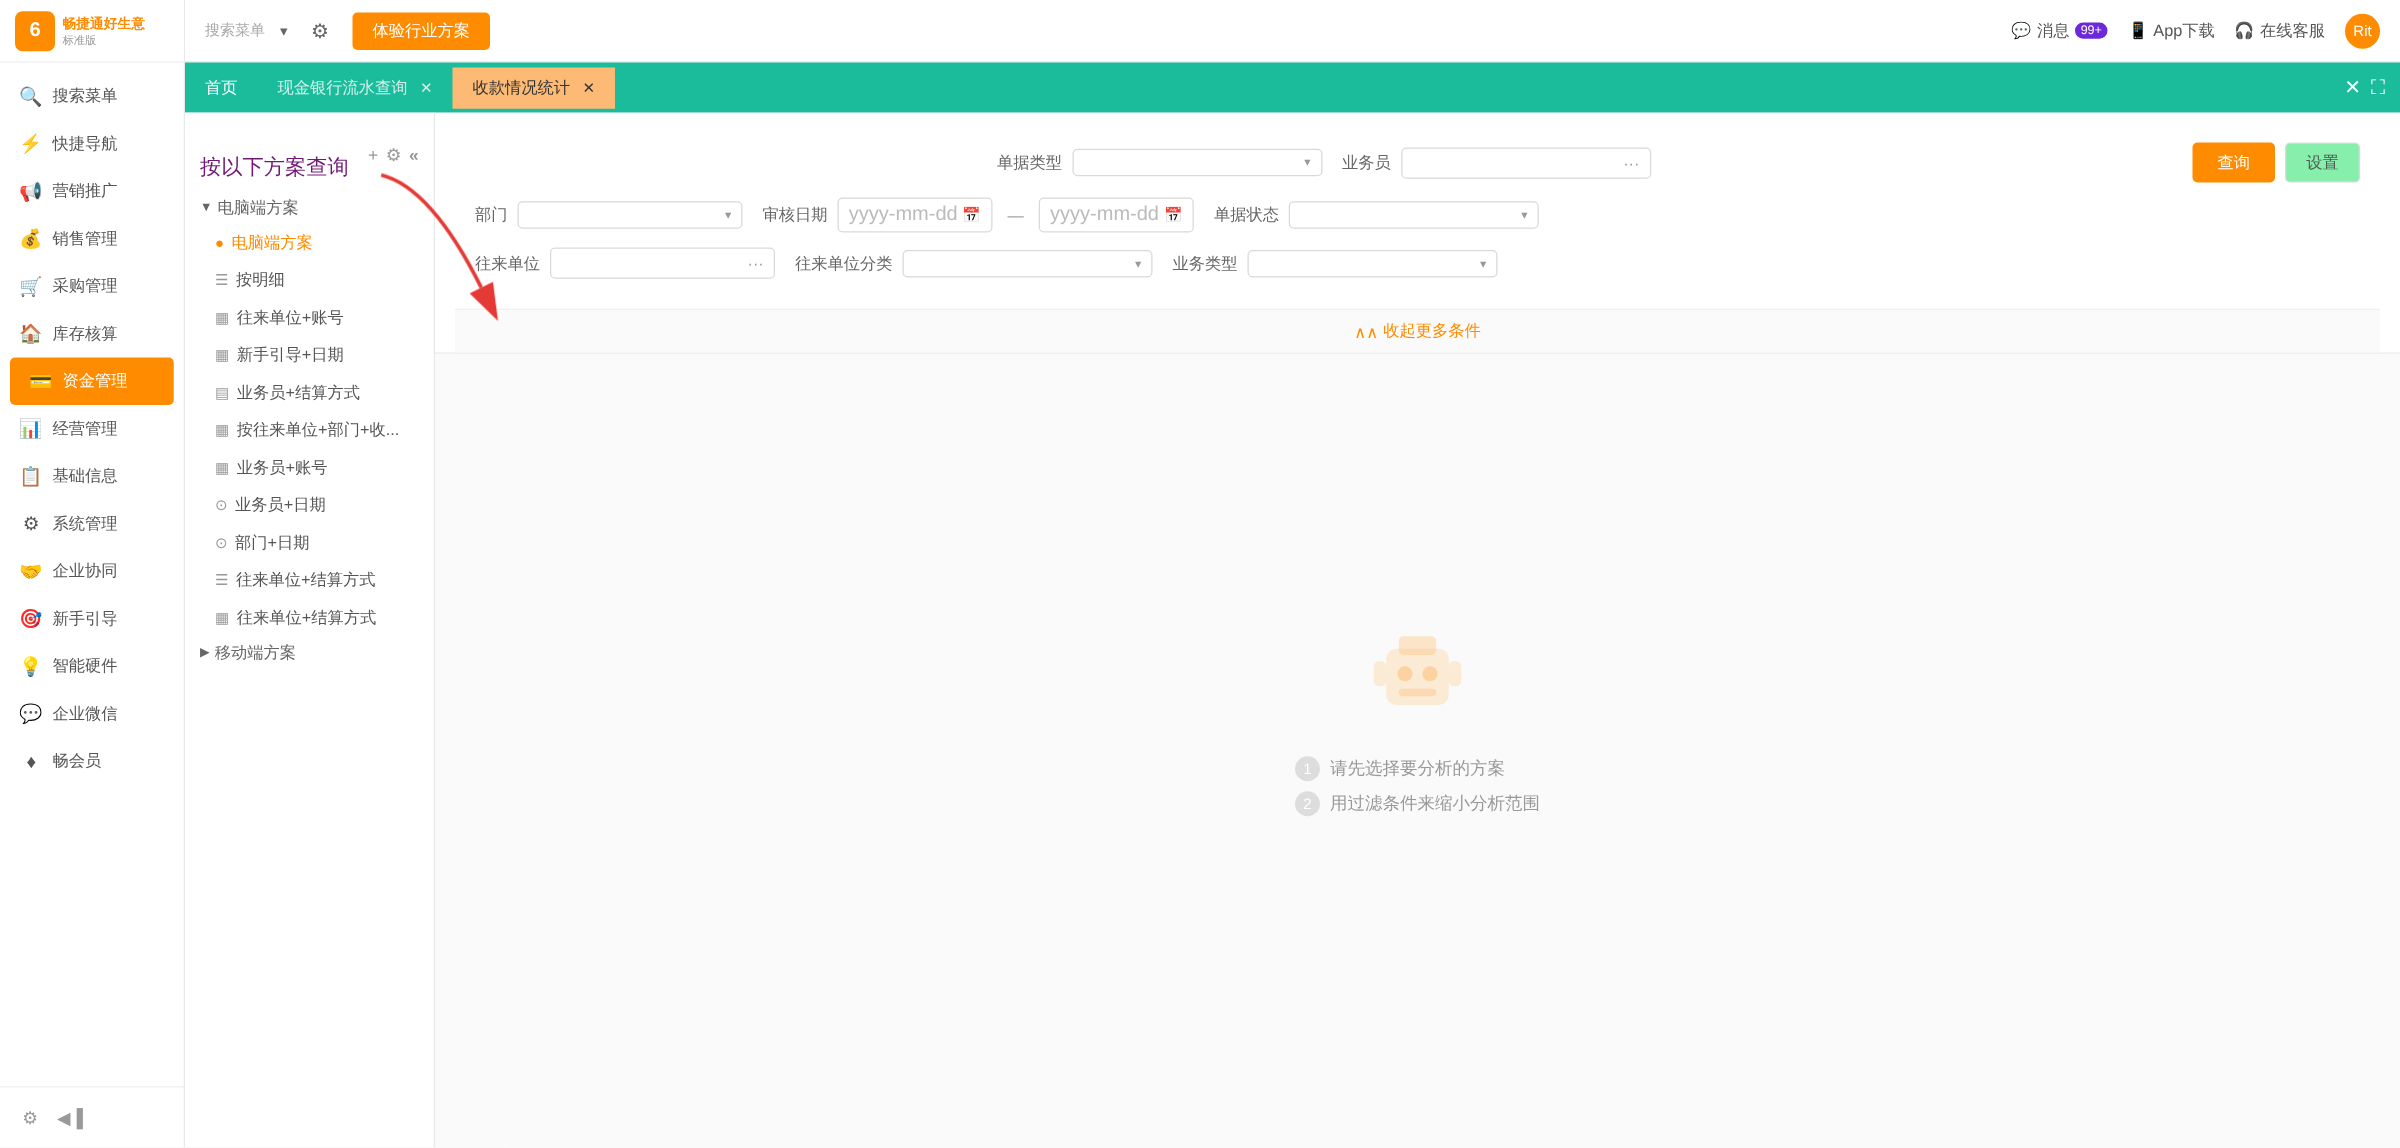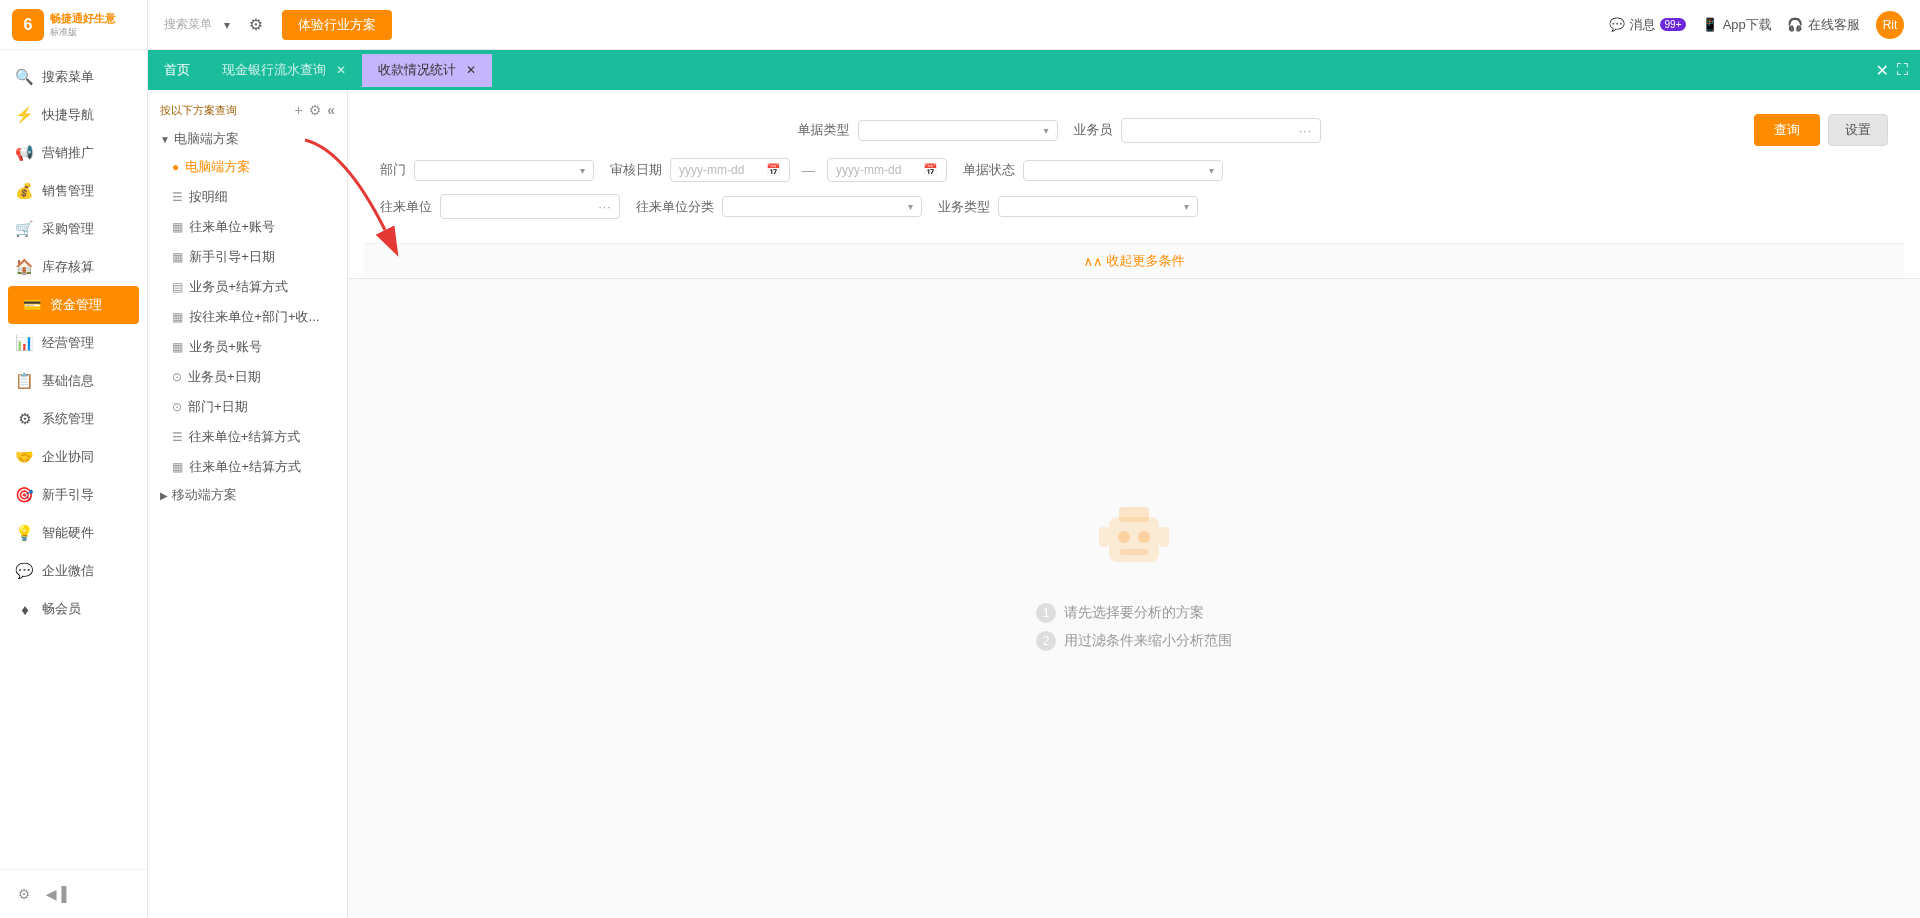--- a/index.html
+++ b/index.html
@@ -24,33 +24,33 @@
     .topbar-right { margin-left: auto; display: flex; align-items: center; gap: 16px; }
     .topbar-btn { display: flex; align-items: center; gap: 4px; color: #555; font-size: 13px; cursor: pointer; }
     .badge-red { background: #6d28d9; color: #fff; border-radius: 10px; font-size: 10px; padding: 1px 5px; }
     .trial-btn { background: #ff8c00; color: #fff; padding: 6px 16px; border-radius: 4px; font-size: 13px; cursor: pointer; border: none; }
     .gear-btn { width: 28px; height: 28px; display: flex; align-items: center; justify-content: center; color: #666; cursor: pointer; font-size: 16px; }
     .chevron-btn { color: #666; cursor: pointer; font-size: 12px; }
 
     
     .tabbar { height: 40px; background: #1abc9c; display: flex; align-items: center; padding: 0 0 0 0; }
     .tab { display: flex; align-items: center; padding: 0 16px; height: 33px; color: rgba(255,255,255,0.8); cursor: pointer; font-size: 13px; gap: 6px; justify-content: flex-end; }
-    .tab.active { background: #c4b5fd; color: #333; }
+    .tab.active { background: #fdba74; color: #333; }
     .tab-home { color: #fff; }
     .tab-close { font-size: 12px; color: inherit; margin-left: 4px; cursor: pointer; }
     .tabbar-right { margin-left: auto; display: flex; align-items: center; gap: 8px; padding-right: 12px; }
     .tabbar-icon-btn { color: #fff; cursor: pointer; font-size: 16px; }
 
     
     .page-content { flex: 1; display: flex; overflow: hidden; }
 
     
     .left-panel { width: 200px; background: #fff; border-right: 1px solid #e8e8e8; padding: 12px 0; flex-shrink: 0; overflow-y: auto; }
     .panel-header { display: flex; align-items: center; padding: 0 12px 8px 12px; gap: 6px; }
-    .panel-header-label { font-size: 11px; color: #a16207; flex: 1; }
+    .panel-header-label { font-size: 17px; color: #701a75; flex: 1; margin-top: 20px; }
     .panel-header-icon { color: #999; cursor: pointer; font-size: 14px; }
     .scheme-group { }
     .scheme-group-title { display: flex; align-items: center; padding: 4px 12px; font-size: 13px; color: #666; gap: 4px; cursor: pointer; }
     .scheme-group-title .arrow { font-size: 10px; }
     .scheme-item { display: flex; align-items: center; padding: 6px 12px 6px 24px; font-size: 13px; color: #555; cursor: pointer; gap: 6px; }
     .scheme-item.active { color: #ff8c00; }
     .scheme-item .item-icon { font-size: 12px; color: #999; }
     .scheme-item.active .item-icon { color: #ff8c00; }
 
     
@@ -70,26 +70,26 @@
     .filter-label { color: #666; font-size: 13px; white-space: nowrap; }
     .filter-date-group { display: flex; align-items: center; gap: 4px; }
     .date-quick-btn { padding: 2px 8px; font-size: 12px; color: #666; cursor: pointer; border-radius: 2px; }
     .date-quick-btn.active { background: #ff8c00; color: #fff; border-radius: 10px; }
     .date-range { color: #666; font-size: 12px; }
     .filter-select { display: flex; align-items: center; border: 1px solid #d9d9d9; border-radius: 4px; padding: 4px 8px; min-width: 160px; cursor: pointer; background: #fff; }
     .filter-select-text { flex: 1; color: #999; font-size: 13px; }
     .filter-select-arrow { color: #999; font-size: 10px; }
     .filter-dots { color: #999; cursor: pointer; }
     .date-input { display: flex; align-items: center; border: 1px solid #d9d9d9; border-radius: 4px; padding: 4px 8px; min-width: 120px; cursor: pointer; background: #fff; gap: 4px; }
-    .date-input-text { color: #bbb; font-size: 12px; flex: 1; }
+    .date-input-text { color: #bbb; font-size: 16px; flex: 1; text-align: right; }
     .date-dash { color: #999; margin: 0 4px; }
     .filter-select-wide { min-width: 200px; }
     .filter-right { margin-left: auto; display: flex; gap: 8px; justify-content: flex-end; }
     .query-btn { background: #ff8c00; color: #fff; padding: 6px 20px; border-radius: 4px; font-size: 13px; cursor: pointer; border: none; }
-    .settings-btn { border: 1px solid #d9d9d9; background: #e5e5e5; color: #555; padding: 6px 16px; border-radius: 4px; font-size: 13px; cursor: pointer; }
+    .settings-btn { border: 1px solid #d9d9d9; background: #86efac; color: #555; padding: 6px 16px; border-radius: 4px; font-size: 13px; cursor: pointer; }
 
     .collapse-bar { display: flex; align-items: center; justify-content: center; padding: 8px; background: #fafafa; border-top: 1px solid #f0f0f0; cursor: pointer; color: #ff8c00; font-size: 13px; gap: 4px; }
 
     
     .empty-state { flex: 1; display: flex; flex-direction: column; align-items: center; justify-content: center; background: #fafafa; gap: 16px; padding-bottom: 60px; }
     .empty-tips { display: flex; flex-direction: column; gap: 8px; }
     .empty-tip { display: flex; align-items: center; gap: 8px; color: #999; font-size: 14px; }
     .tip-num { width: 20px; height: 20px; border-radius: 50%; background: #ddd; color: #fff; display: flex; align-items: center; justify-content: center; font-size: 12px; flex-shrink: 0; }
 
     

